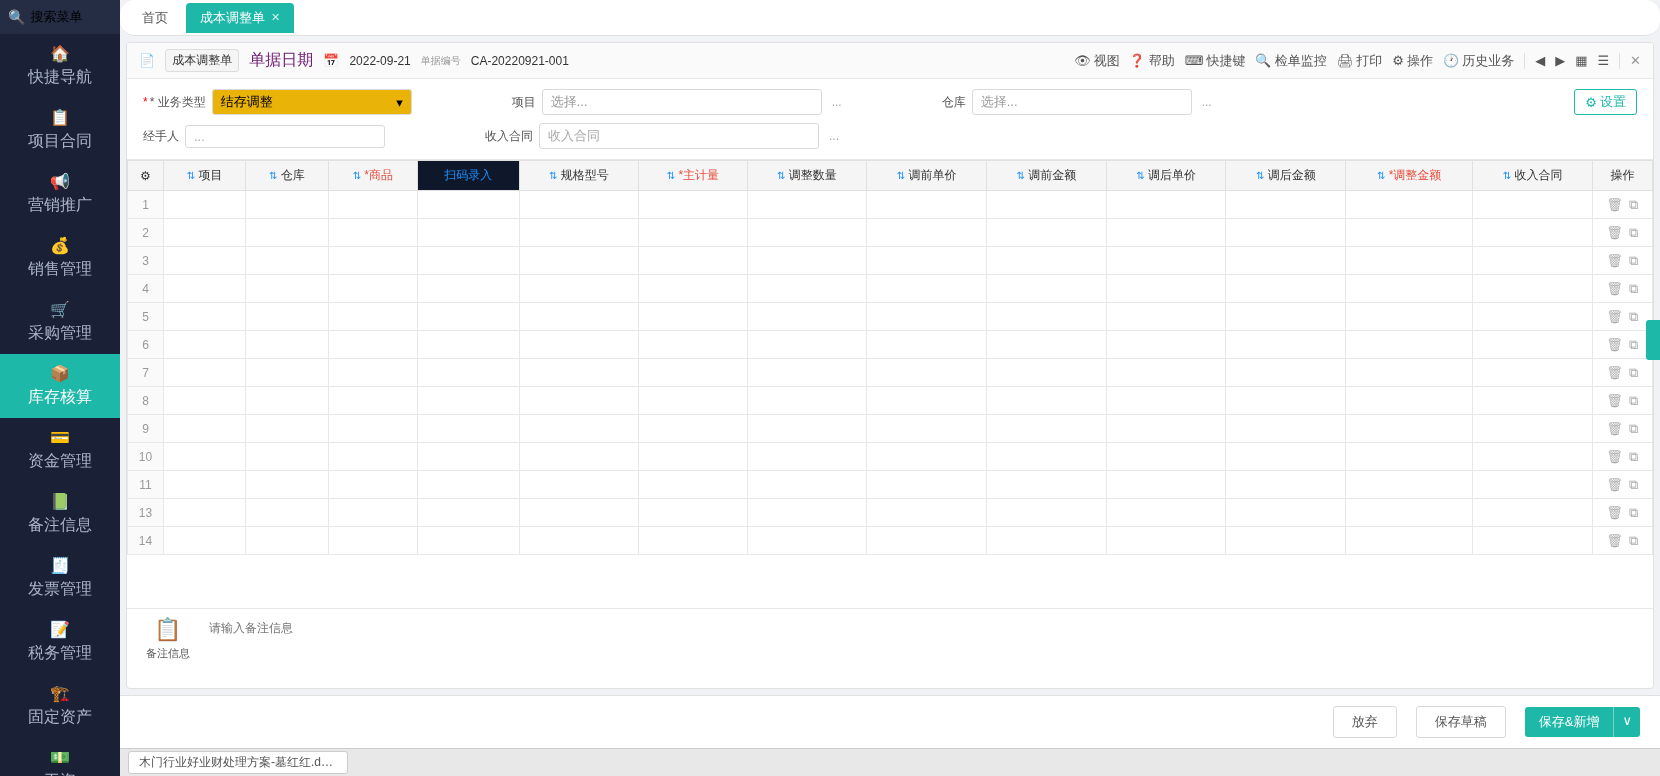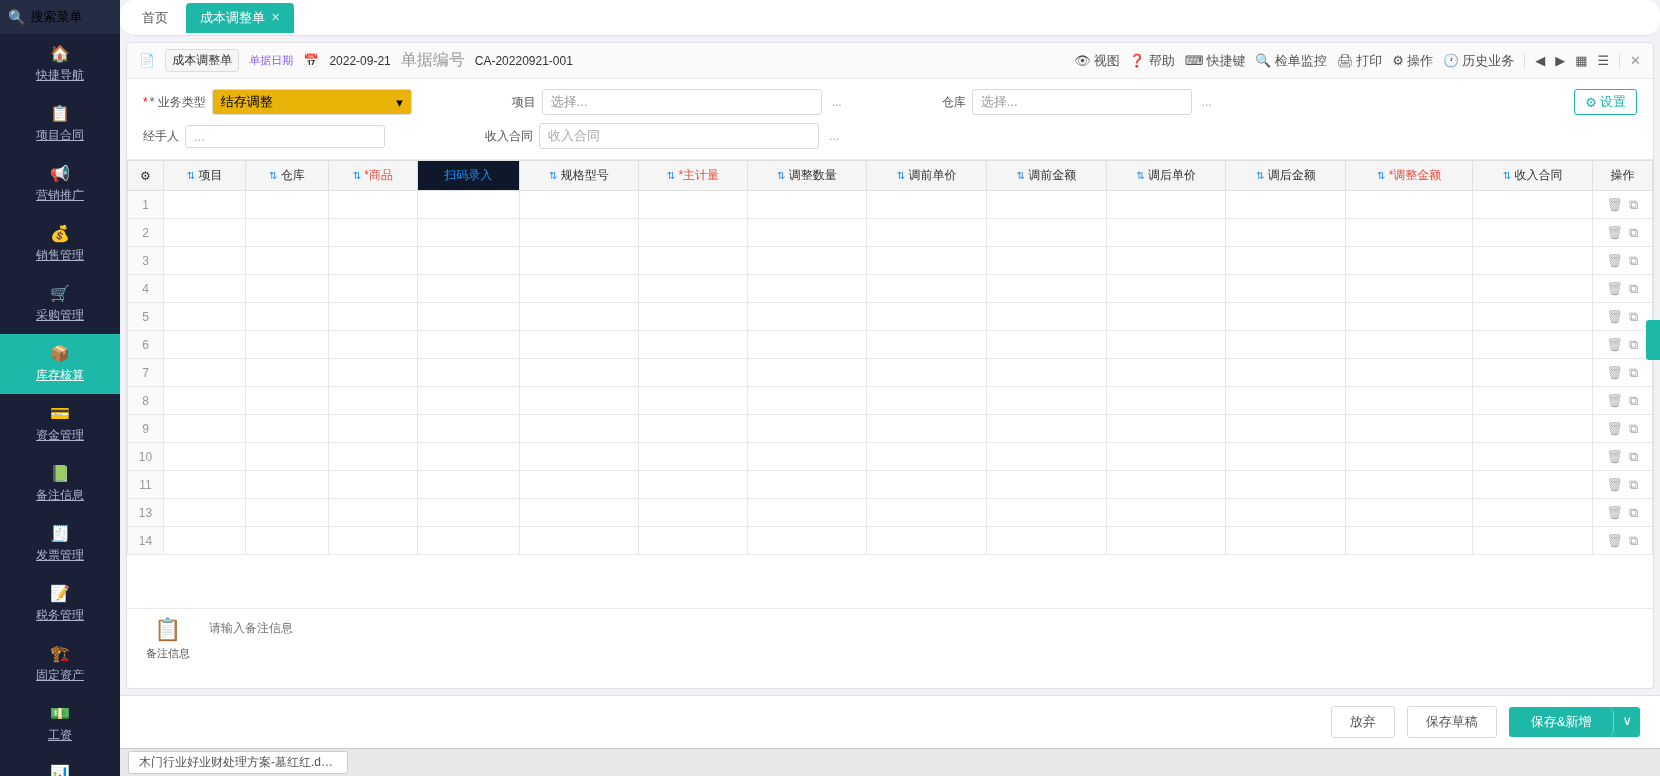--- a/index.html
+++ b/index.html
@@ -5,21 +5,21 @@
     * { box-sizing: border-box; margin: 0; padding: 0; font-family: 'Microsoft YaHei', '微软雅黑', sans-serif; font-size: 13px; }
     body { background: #f0f2f5; display: flex; width: 1660px; height: 776px; overflow: hidden; }
 
     
     .sidebar { width: 120px; background: #1a2035; display: flex; flex-direction: column; height: 100%; flex-shrink: 0; }
     .sidebar-search { background: #252d45; padding: 8px; display: flex; align-items: center; gap: 5px; cursor: pointer; }
     .sidebar-search-icon { color: #aaa; font-size: 14px; }
     .sidebar-item { display: flex; flex-direction: column; align-items: center; padding: 10px 5px; cursor: pointer; color: #aab4c8; gap: 4px; }
     .sidebar-item.active { background: #1db8a8; color: #fff; }
     .sidebar-item-icon { font-size: 16px; }
-    .sidebar-item-label { font-size: 12px; text-align: left; text-decoration: underline; }
+    .sidebar-item-label { font-size: 16px; text-align: left; }
 
     
     .tab-bar { background: #fff; display: flex; align-items: center; border-bottom: 1px solid #e0e0e0; height: 36px; padding: 0 8px; gap: 4px; border-radius: 15px; }
     .tab { padding: 6px 14px; cursor: pointer; border-radius: 4px 4px 0 0; font-size: 13px; color: #555; display: flex; align-items: center; gap: 6px; }
     .tab.active { background: #1db8a8; color: #fff; }
     .tab-close { font-size: 11px; cursor: pointer; opacity: 0.8; }
 
     
     .doc-area { flex: 1; background: #fff; margin: 6px; border-radius: 4px; display: flex; flex-direction: column; overflow: hidden; border: 1px solid #e0e0e0; }
 
@@ -53,24 +53,24 @@
     .action-icon { color: #aaa; cursor: pointer; font-size: 13px; }
 
     
     .doc-footer { border-top: 1px solid #e8e8e8; padding: 8px 16px; display: flex; align-items: flex-start; gap: 12px; min-height: 80px; }
     .notes-icon-area { display: flex; flex-direction: column; align-items: center; gap: 3px; min-width: 50px; }
     .notes-icon { font-size: 22px; color: #555; }
     .notes-label { font-size: 11px; color: #555; }
     .notes-input { flex: 1; border: none; outline: none; color: #999; font-size: 12px; padding: 4px; }
 
     
-    .action-bar { background: #fff; border-top: 1px solid #e0e0e0; padding: 10px 20px; display: flex; justify-content: flex-end; align-items: center; gap: 12px; }
+    .action-bar { background: #fff; border-top: 1px solid #e0e0e0; padding: 10px 20px; display: flex; justify-content: flex-end; align-items: center; gap: 19px; }
     .btn { padding: 6px 18px; border-radius: 3px; border: 1px solid #d9d9d9; cursor: pointer; font-size: 13px; background: #fff; color: #555; }
     .btn-split { background: #1db8a8; color: #fff; border-color: #1db8a8; display: flex; align-items: center; gap: 0; padding: 0; }
-    .btn-split-main { padding: 6px 22px; border-right: 1px solid rgba(255,255,255,0.4); border-radius: 7px; }
+    .btn-split-main { padding: 6px 14px; border-right: 1px solid rgba(255,255,255,0.4); }
     .btn-split-arrow { padding: 6px 8px; }
 
     
     .taskbar { background: #e8e8e8; border-top: 1px solid #ccc; padding: 3px 8px; display: flex; align-items: center; gap: 8px; height: 28px; }
     .taskbar-item { background: #fff; border: 1px solid #ccc; border-radius: 3px; padding: 2px 10px; font-size: 12px; color: #555; cursor: pointer; white-space: nowrap; max-width: 220px; overflow: hidden; text-overflow: ellipsis; }
 
     
     .grid-container::-webkit-scrollbar { width: 6px; height: 6px; }
     .grid-container::-webkit-scrollbar-thumb { background: #ccc; border-radius: 3px; }
 
@@ -156,24 +156,24 @@
           <span class="tab-close">✕</span>
         </div>
       </div>
   </div>
 
   <div class="doc-area">
 
     <div class="toolbar">
       <span style="color:#1db8a8;">📄</span>
       <span class="doc-badge">成本调整单</span>
-      <span style="color:#8b5cf6;font-size:11px;">单据日期</span>
+      <span style="color:#701a75;font-size:16px;">单据日期</span>
       <span>📅</span>
       <span style="color:#333;font-size:12px;">2022-09-21</span>
-      <span style="color:#999;font-size:16px;">单据编号</span>
+      <span style="color:#999;font-size:10px;">单据编号</span>
       <span style="color:#333;font-size:12px;">CA-20220921-001</span>
       <div style="flex:1;"></div>
       <div class="toolbar-item">
         <span>👁</span>
         <span>视图</span>
       </div>
       <div class="toolbar-item">
         <span>❓</span>
         <span>帮助</span>
       </div>

